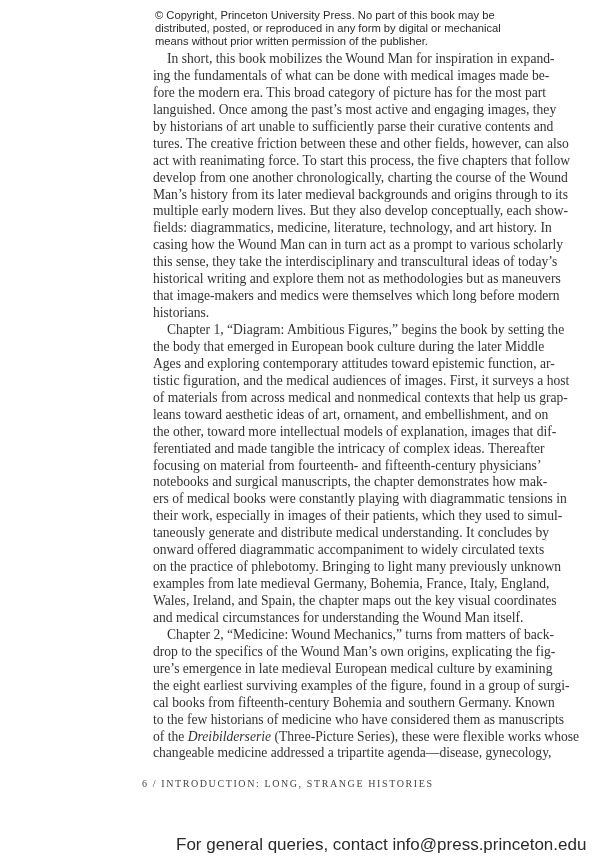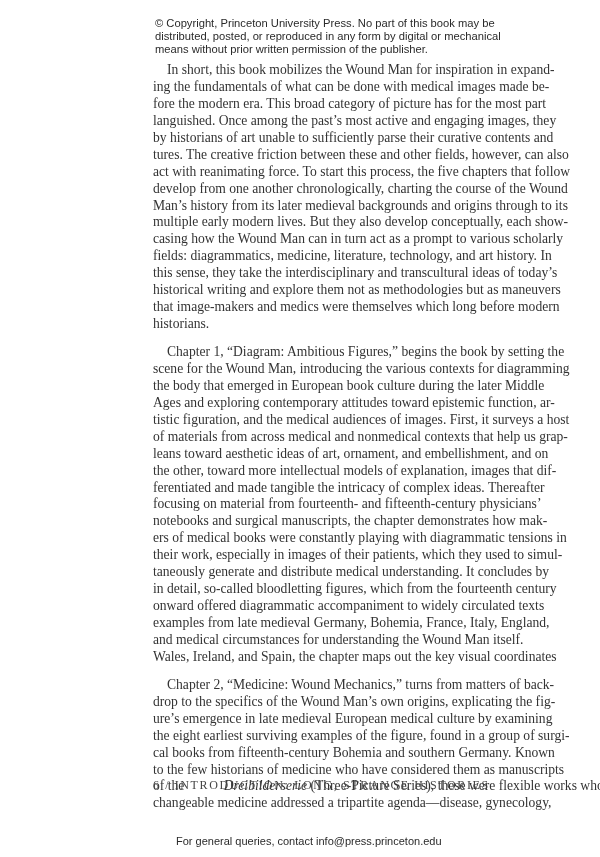--- a/index.html
+++ b/index.html
@@ -9,21 +9,21 @@
     }
     body {
       width: 600px;
       height: 857px;
       position: relative;
       overflow: hidden;
     }
     .copyright {
       position: absolute;
       left: 155px;
-      top: 17px;
+      top: 9px;
       width: 400px;
       font-family: "Liberation Sans", sans-serif;
       font-size: 11.2px;
       line-height: 12.8px;
       color: #2a2a2a;
     }
     .copyright div { white-space: nowrap; }
     .body-text {
       position: absolute;
       left: 153px;
@@ -40,40 +40,39 @@
       text-align: justify;
       text-align-last: justify;
       height: 16.95px;
       overflow: visible;
     }
     .line.last {
       text-align-last: left;
     }
     .line.indent {
       padding-left: 14px;
-      margin-top: 11px;
     }
-    .line i { font-style: italic; margin-left: 36px; }
+    .line i { font-style: italic; }
     .running-footer {
       position: absolute;
-      left: 153px;
+      left: 142px;
       top: 778px;
       font-family: "Liberation Serif", serif;
-      font-size: 12px;
+      font-size: 10px;
       letter-spacing: 1.6px;
       color: #444444;
       text-transform: uppercase;
       white-space: nowrap;
     }
     .contact {
       position: absolute;
       left: 176px;
       top: 835px;
       font-family: "Liberation Sans", sans-serif;
-      font-size: 11px;
+      font-size: 17px;
       color: #2a2a2a;
       white-space: nowrap;
     }
   </style>
 </head>
 <body>
 
 <div class="copyright">
   <div>© Copyright, Princeton University Press. No part of this book may be</div>
   <div>distributed, posted, or reproduced in any form by digital or mechanical</div>
@@ -86,48 +85,47 @@
     <span class="line indent">In short, this book mobilizes the Wound Man for inspiration in expand-</span>
     <span class="line">ing the fundamentals of what can be done with medical images made be-</span>
     <span class="line">fore the modern era. This broad category of picture has for the most part</span>
     <span class="line">languished. Once among the past’s most active and engaging images, they</span>
     <span class="line">by historians of art unable to sufficiently parse their curative contents and</span>
     <span class="line">tures. The creative friction between these and other fields, however, can also</span>
     <span class="line">act with reanimating force. To start this process, the five chapters that follow</span>
     <span class="line">develop from one another chronologically, charting the course of the Wound</span>
     <span class="line">Man’s history from its later medieval backgrounds and origins through to its</span>
     <span class="line">multiple early modern lives. But they also develop conceptually, each show-</span>
+    <span class="line">fields: diagrammatics, medicine, literature, technology, and art history. In</span>
     <span class="line">casing how the Wound Man can in turn act as a prompt to various scholarly</span>
-    <span class="line">fields: diagrammatics, medicine, literature, technology, and art history. In</span>
     <span class="line">this sense, they take the interdisciplinary and transcultural ideas of today’s</span>
     <span class="line">historical writing and explore them not as methodologies but as maneuvers</span>
     <span class="line">that image-makers and medics were themselves which long before modern</span>
     <span class="line last">historians.</span>
   </div>
 
   <div>
     <span class="line indent">Chapter 1, “Diagram: Ambitious Figures,” begins the book by setting the</span>
-    <span class="line">scene for the Wound Man, introducing the various contexts for diagramming</span>
     <span class="line">the body that emerged in European book culture during the later Middle</span>
     <span class="line">Ages and exploring contemporary attitudes toward epistemic function, ar-</span>
     <span class="line">tistic figuration, and the medical audiences of images. First, it surveys a host</span>
     <span class="line">of materials from across medical and nonmedical contexts that help us grap-</span>
     <span class="line">leans toward aesthetic ideas of art, ornament, and embellishment, and on</span>
     <span class="line">the other, toward more intellectual models of explanation, images that dif-</span>
     <span class="line">ferentiated and made tangible the intricacy of complex ideas. Thereafter</span>
     <span class="line">focusing on material from fourteenth- and fifteenth-century physicians’</span>
     <span class="line">notebooks and surgical manuscripts, the chapter demonstrates how mak-</span>
     <span class="line">ers of medical books were constantly playing with diagrammatic tensions in</span>
     <span class="line">their work, especially in images of their patients, which they used to simul-</span>
     <span class="line">taneously generate and distribute medical understanding. It concludes by</span>
-    <span class="line">in detail, so-called bloodletting figures, which from the fourteenth century</span>
     <span class="line">onward offered diagrammatic accompaniment to widely circulated texts</span>
+    <span class="line">on the practice of phlebotomy. Bringing to light many previously unknown</span>
     <span class="line">examples from late medieval Germany, Bohemia, France, Italy, England,</span>
+    <span class="line">Wales, Ireland, and Spain, the chapter maps out the key visual coordinates</span>
     <span class="line last">and medical circumstances for understanding the Wound Man itself.</span>
-    <span class="line">Wales, Ireland, and Spain, the chapter maps out the key visual coordinates</span>
   </div>
 
   <div>
     <span class="line indent">Chapter 2, “Medicine: Wound Mechanics,” turns from matters of back-</span>
     <span class="line">drop to the specifics of the Wound Man’s own origins, explicating the fig-</span>
     <span class="line">ure’s emergence in late medieval European medical culture by examining</span>
     <span class="line">the eight earliest surviving examples of the figure, found in a group of surgi-</span>
     <span class="line">cal books from fifteenth-century Bohemia and southern Germany. Known</span>
     <span class="line">to the few historians of medicine who have considered them as manuscripts</span>
     <span class="line"><span>of the </span><i>Dreibilderserie</i><span> (Three-Picture Series), these were flexible works whose</span></span>

